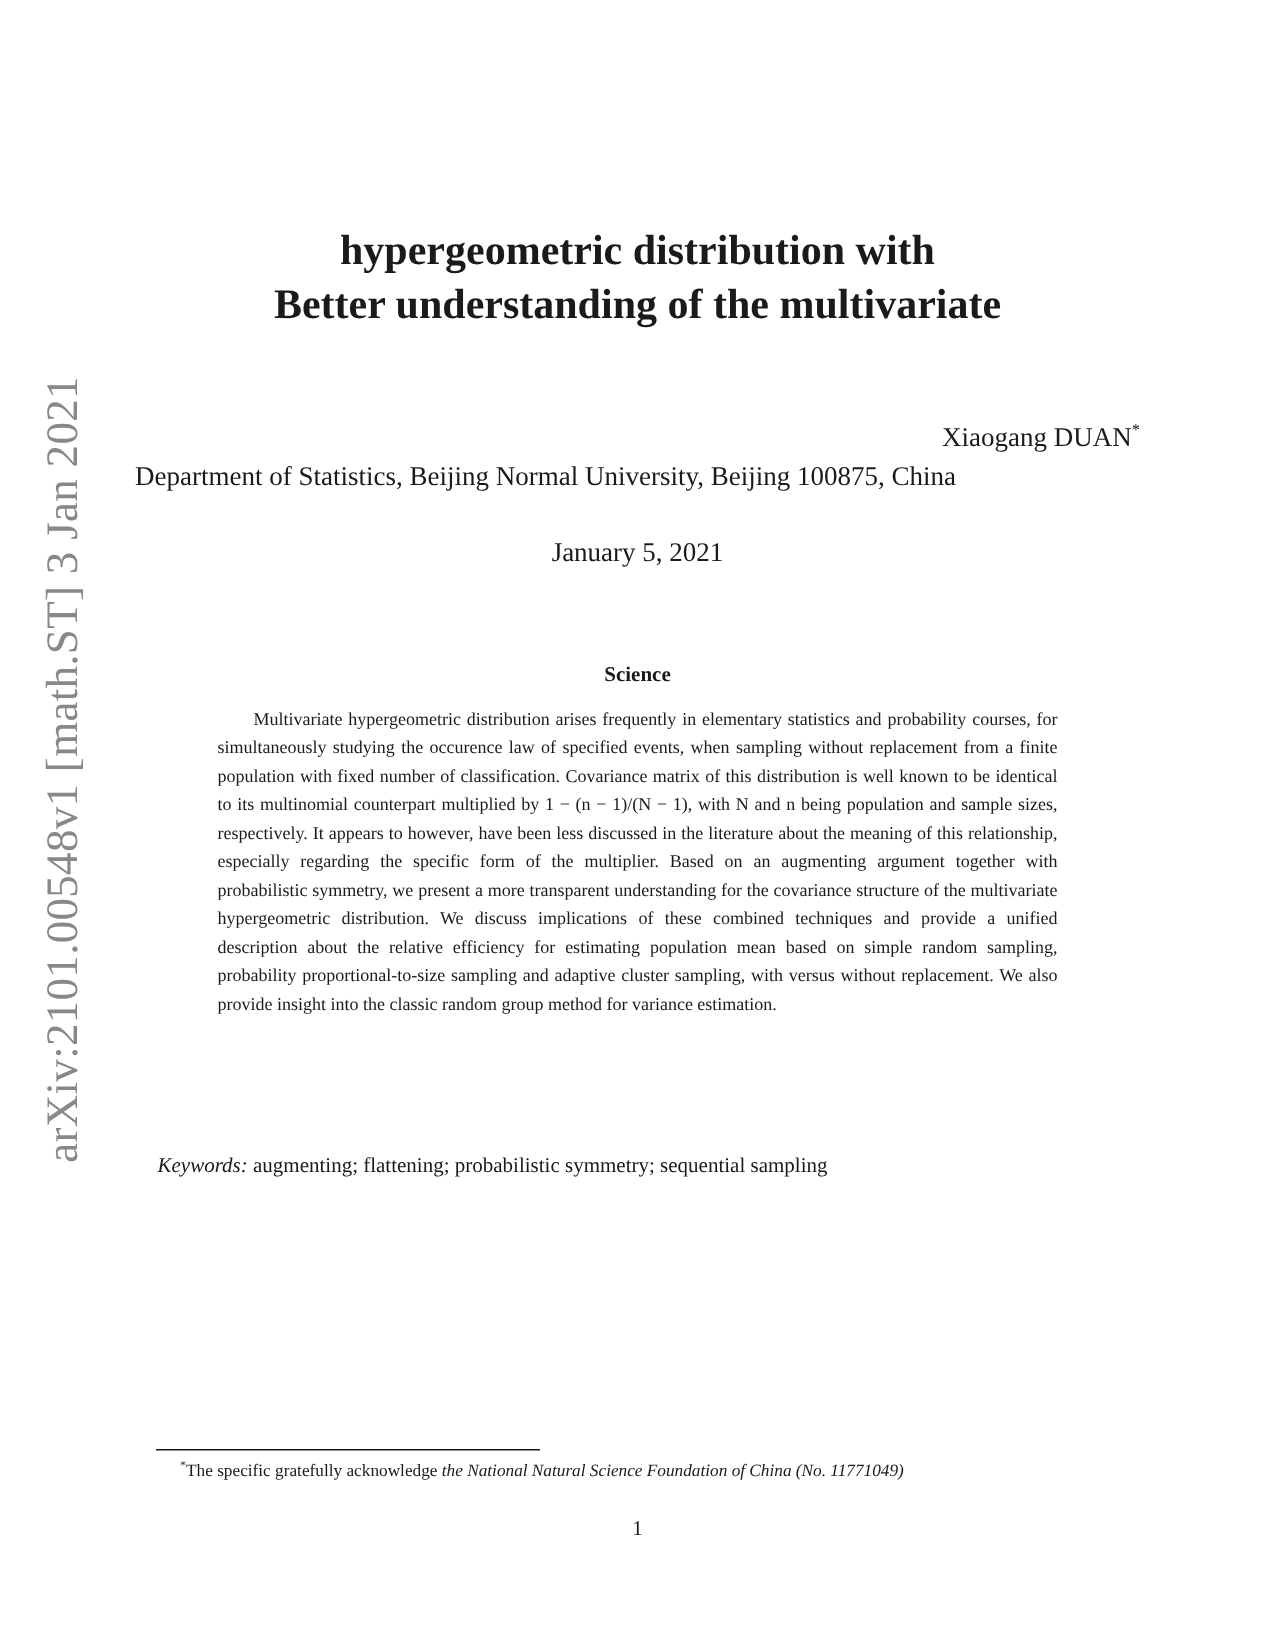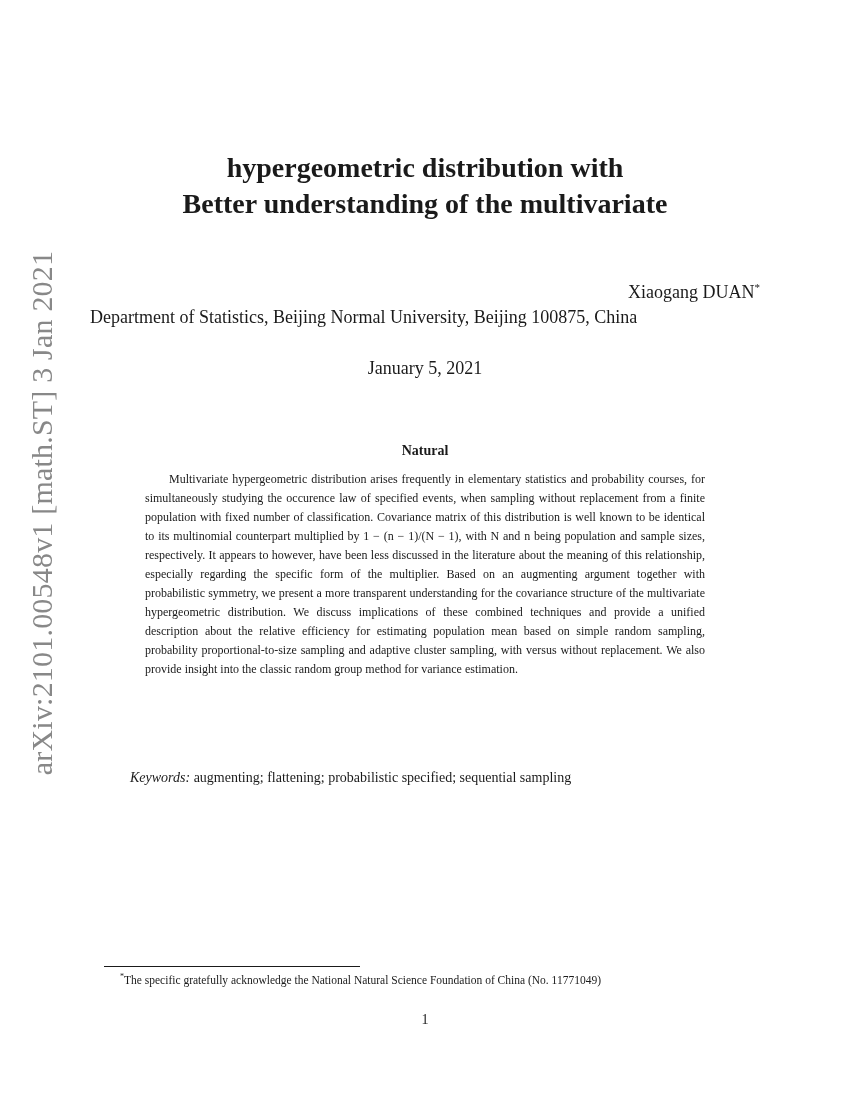--- a/index.html
+++ b/index.html
@@ -14,24 +14,24 @@
            font-weight: bold; font-size: 28px; line-height: 36px; }
   .author { position: absolute; left: 90px; width: 670px; top: 281px; text-align: right; font-size: 18px; }
   .author sup { font-size: 11px; }
   .affil { position: absolute; left: 90px; width: 670px; top: 307px; text-align: left; font-size: 18px; }
   .date { position: absolute; left: 90px; width: 670px; top: 358px; text-align: center; font-size: 18px; }
   .abs-head { position: absolute; left: 145px; width: 560px; top: 443px; text-align: center;
               font-weight: bold; font-size: 14px; }
   .abs-body { position: absolute; left: 145px; width: 560px; top: 470px; font-size: 12px;
               line-height: 19px; text-align: justify; text-indent: 24px; }
   .keywords { position: absolute; left: 105px; width: 650px; top: 770px; font-size: 14px; }
-  .keywords .kw-label { font-style: italic; margin-left: 25px; }
+  .keywords .kw-label { font-style: italic; }
   .fn-rule { position: absolute; left: 104px; top: 966px; width: 256px; height: 1px; background: #1a1a1a; }
   .footnote { position: absolute; left: 120px; width: 640px; top: 972px; font-size: 11.5px; }
-  .footnote .fn-ital { }
+  .footnote .fn-ital { font-style: italic; }
   .footnote sup { font-size: 8px; }
   .page-num { position: absolute; left: 0; width: 850px; top: 1012px; text-align: center; font-size: 14px; }
 </style>
 </head>
 <body>
 
 <div class="arxiv-stamp">
   <span>arXiv:2101.00548v1  [math.ST]  3 Jan 2021</span>
 </div>
 
@@ -41,26 +41,26 @@
 </div>
 
 <div class="author">
   <span>Xiaogang DUAN</span><sup>*</sup>
 </div>
 
 <div class="affil">Department of Statistics, Beijing Normal University, Beijing 100875, China</div>
 
 <div class="date">January 5, 2021</div>
 
-<div class="abs-head">Natural</div>
+<div class="abs-head">Science</div>
 <div class="abs-body">Multivariate hypergeometric distribution arises frequently in elementary statistics and probability courses, for simultaneously studying the occurence law of specified events, when sampling without replacement from a finite population with fixed number of classification. Covariance matrix of this distribution is well known to be identical to its multinomial counterpart multiplied by 1 − (n − 1)/(N − 1), with N and n being population and sample sizes, respectively. It appears to however, have been less discussed in the literature about the meaning of this relationship, especially regarding the specific form of the multiplier. Based on an augmenting argument together with probabilistic symmetry, we present a more transparent understanding for the covariance structure of the multivariate hypergeometric distribution. We discuss implications of these combined techniques and provide a unified description about the relative efficiency for estimating population mean based on simple random sampling, probability proportional-to-size sampling and adaptive cluster sampling, with versus without replacement. We also provide insight into the classic random group method for variance estimation.</div>
 
 <div class="keywords">
   <span class="kw-label">Keywords:</span>
-  <span>augmenting; flattening; probabilistic specified; sequential sampling</span>
+  <span>augmenting; flattening; probabilistic symmetry; sequential sampling</span>
 </div>
 
 <div class="fn-rule"></div>
 <div class="footnote">
   <sup>*</sup><span>The specific gratefully acknowledge </span><span class="fn-ital">the National Natural Science Foundation of China (No. 11771049)</span>
 </div>
 
 <div class="page-num">1</div>
 
 </body></html>

